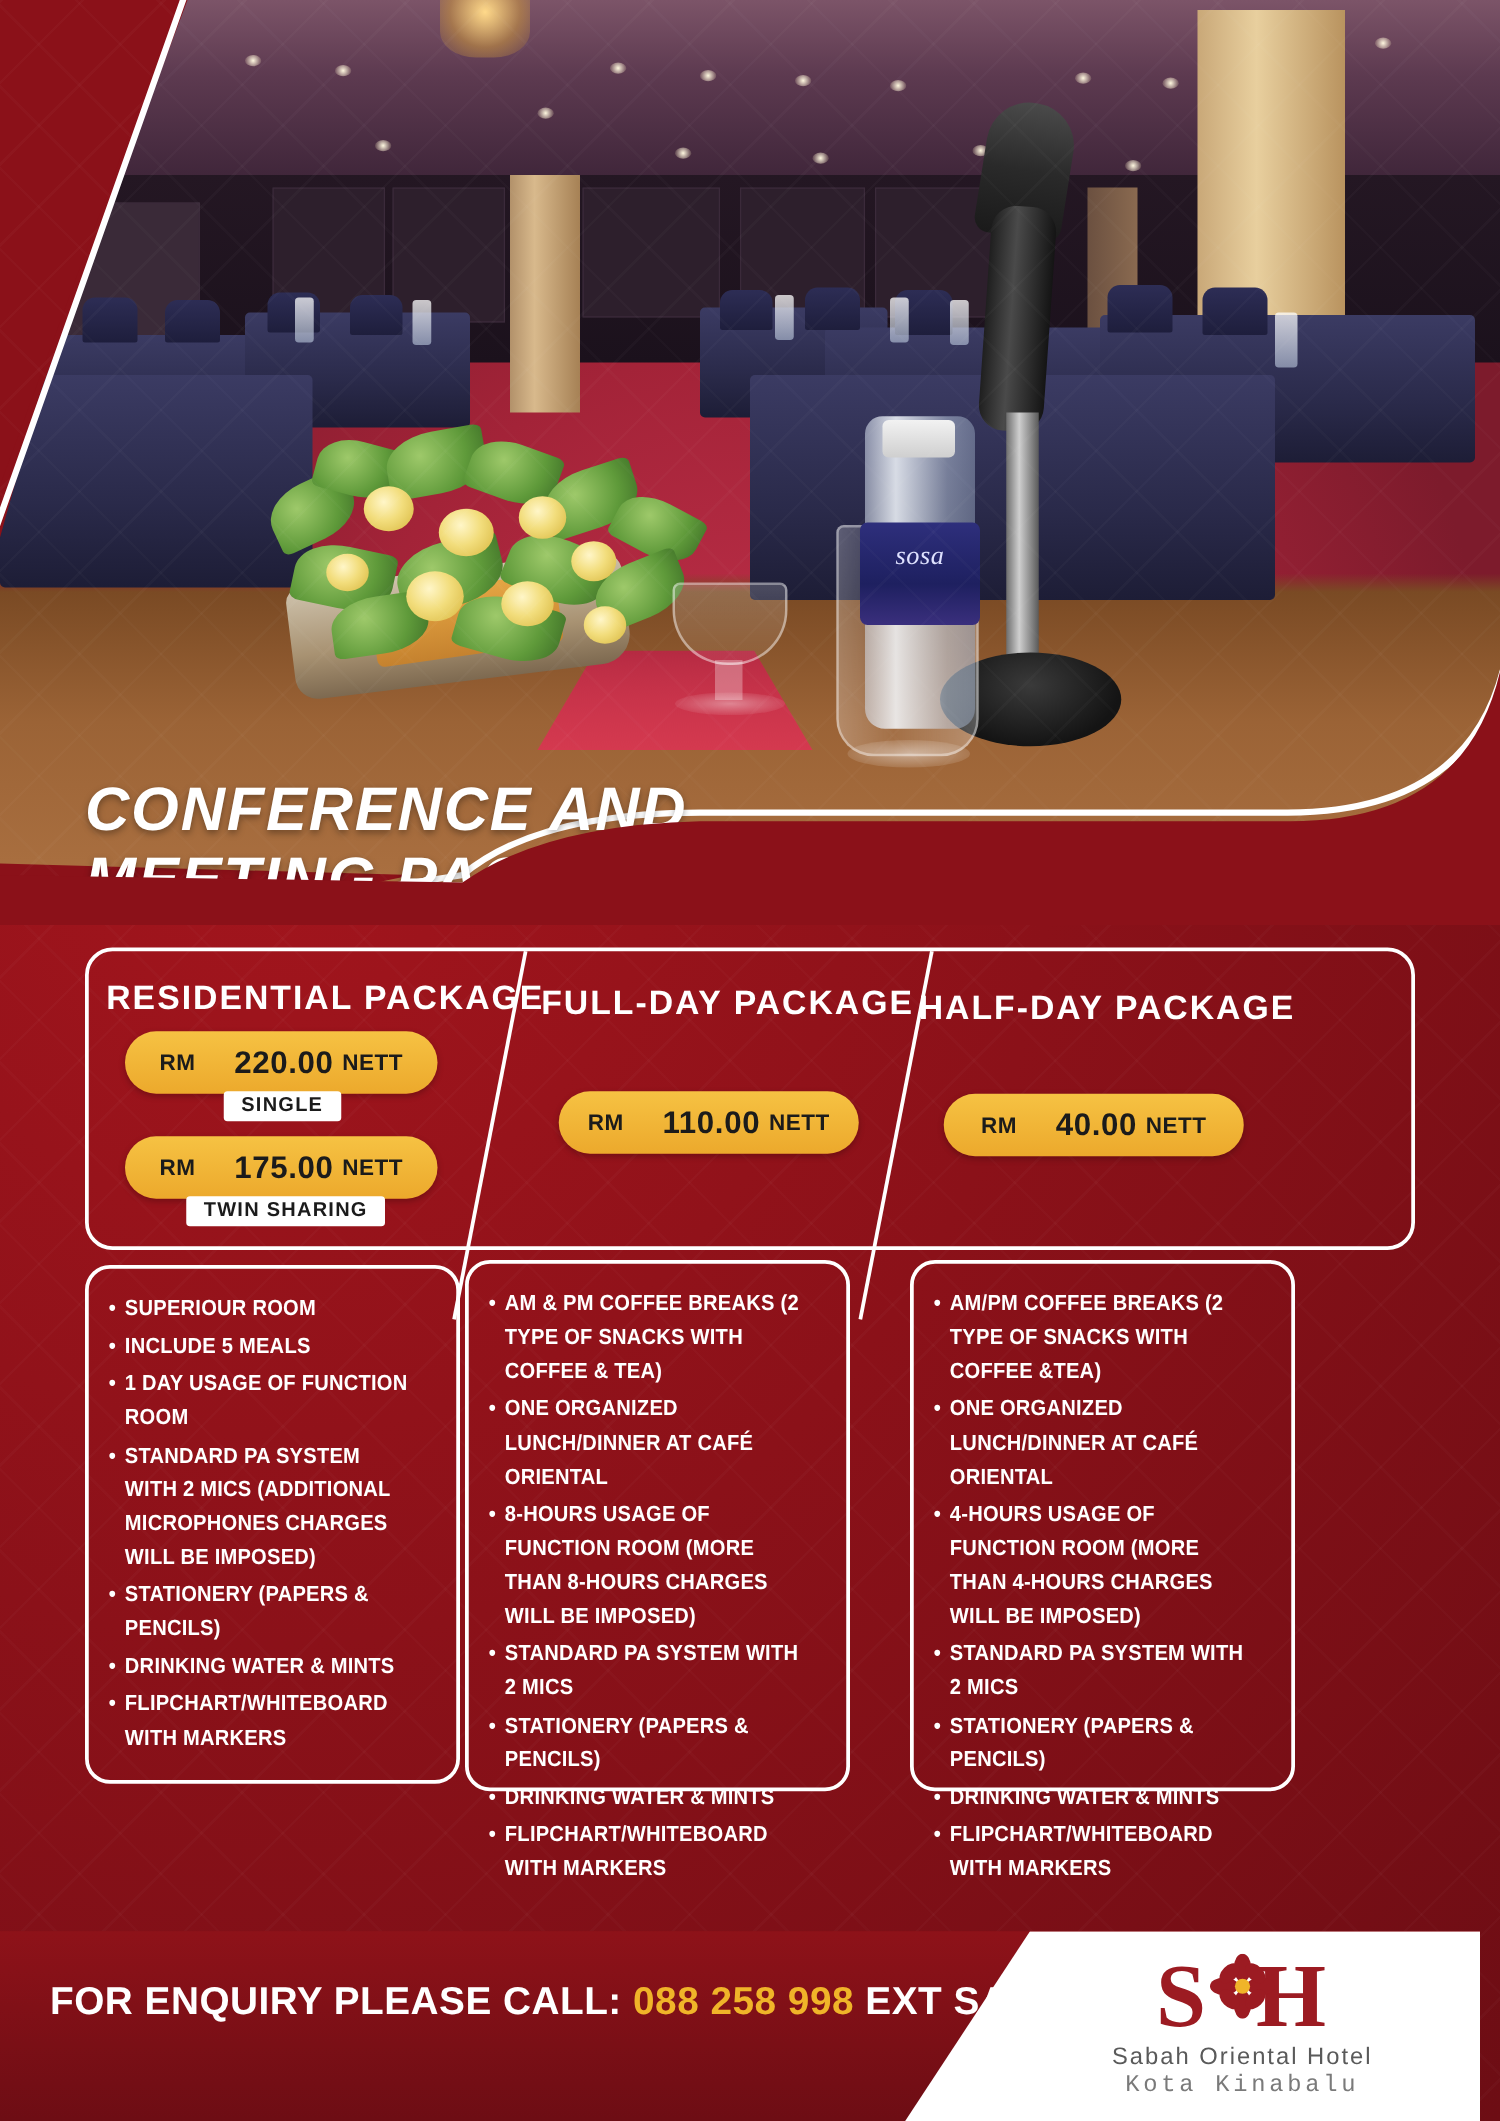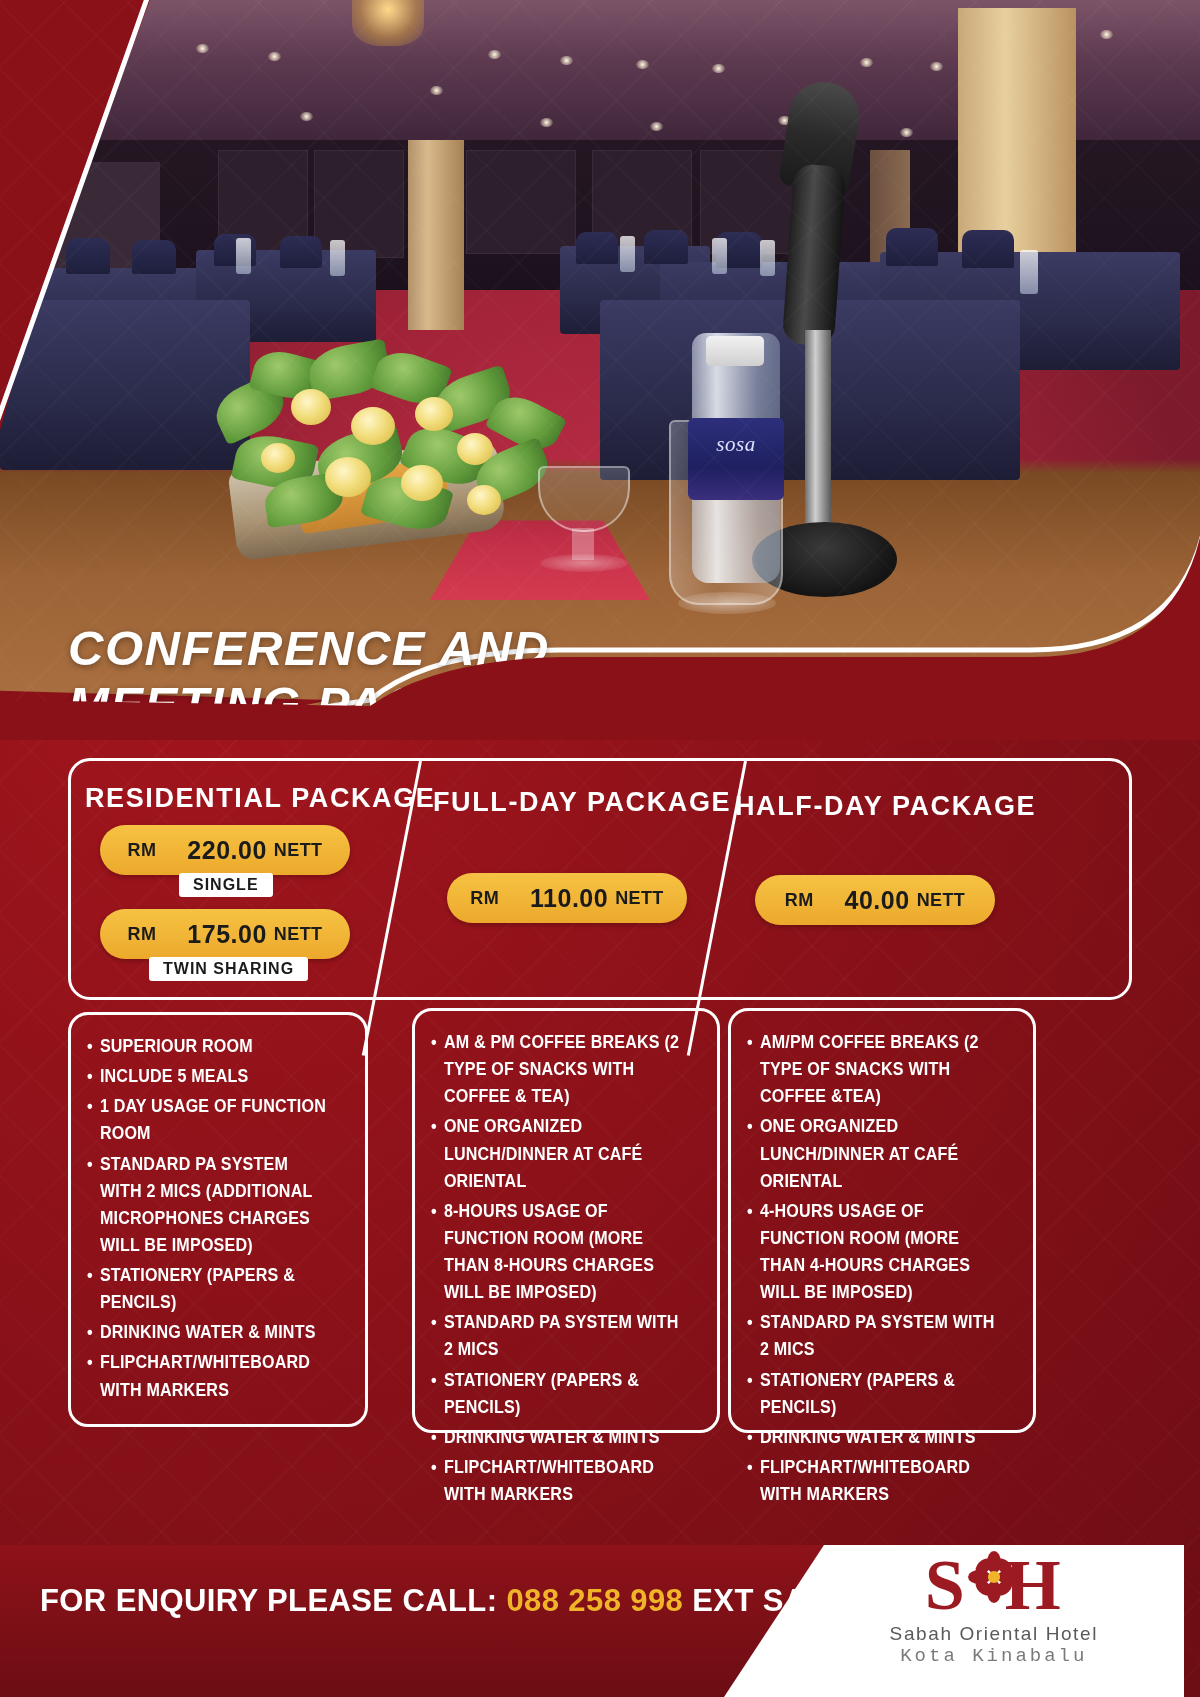--- a/index.html
+++ b/index.html
@@ -278,21 +278,21 @@
     position: absolute; left: 40px; bottom: 78px;
     color: #ffffff; font-size: 31px; font-weight: bold; letter-spacing: .4px;
   }
   .enquiry .num { color: #f0b429; }
   .hotline {
     position: absolute; left: 88px; bottom: 38px;
     color: #ffffff; font-size: 19px; font-weight: bold; letter-spacing: .3px;
   }
   .hotline .num { color: #f0b429; }
   .logo {
-    position: absolute; right: 86px; bottom: 30px;
+    position: absolute; right: 86px; bottom: 18px;
     text-align: center;
   }
   .logo-mark {
     font-family: "Liberation Serif", serif;
     font-size: 72px; font-weight: bold;
     color: #9c1b22;
     letter-spacing: 2px;
     line-height: 1;
     position: relative;
   }
@@ -476,21 +476,21 @@
       <li>SUPERIOUR ROOM</li>
       <li>INCLUDE 5  MEALS</li>
       <li>1 DAY USAGE OF FUNCTION ROOM</li>
       <li>STANDARD PA SYSTEM WITH 2 MICS (ADDITIONAL MICROPHONES CHARGES WILL BE  IMPOSED)</li>
       <li>STATIONERY (PAPERS &amp; PENCILS)</li>
       <li>DRINKING WATER &amp; MINTS</li>
       <li>FLIPCHART/WHITEBOARD WITH MARKERS</li>
     </ul>
   </div>
 
-  <div class="card" style="left:412px;top:1008px;width:308px;height:425px;">
+  <div class="card" style="left:372px;top:1008px;width:308px;height:425px;">
     <ul>
       <li>AM &amp; PM COFFEE BREAKS (2 TYPE OF SNACKS WITH COFFEE &amp; TEA)</li>
       <li>ONE ORGANIZED LUNCH/DINNER AT CAFÉ ORIENTAL</li>
       <li>8-HOURS USAGE OF FUNCTION ROOM  (MORE THAN 8-HOURS CHARGES WILL BE IMPOSED)</li>
       <li>STANDARD PA SYSTEM WITH 2 MICS</li>
       <li>STATIONERY (PAPERS &amp; PENCILS)</li>
       <li>DRINKING WATER &amp; MINTS</li>
       <li>FLIPCHART/WHITEBOARD WITH MARKERS</li>
     </ul>
   </div>

